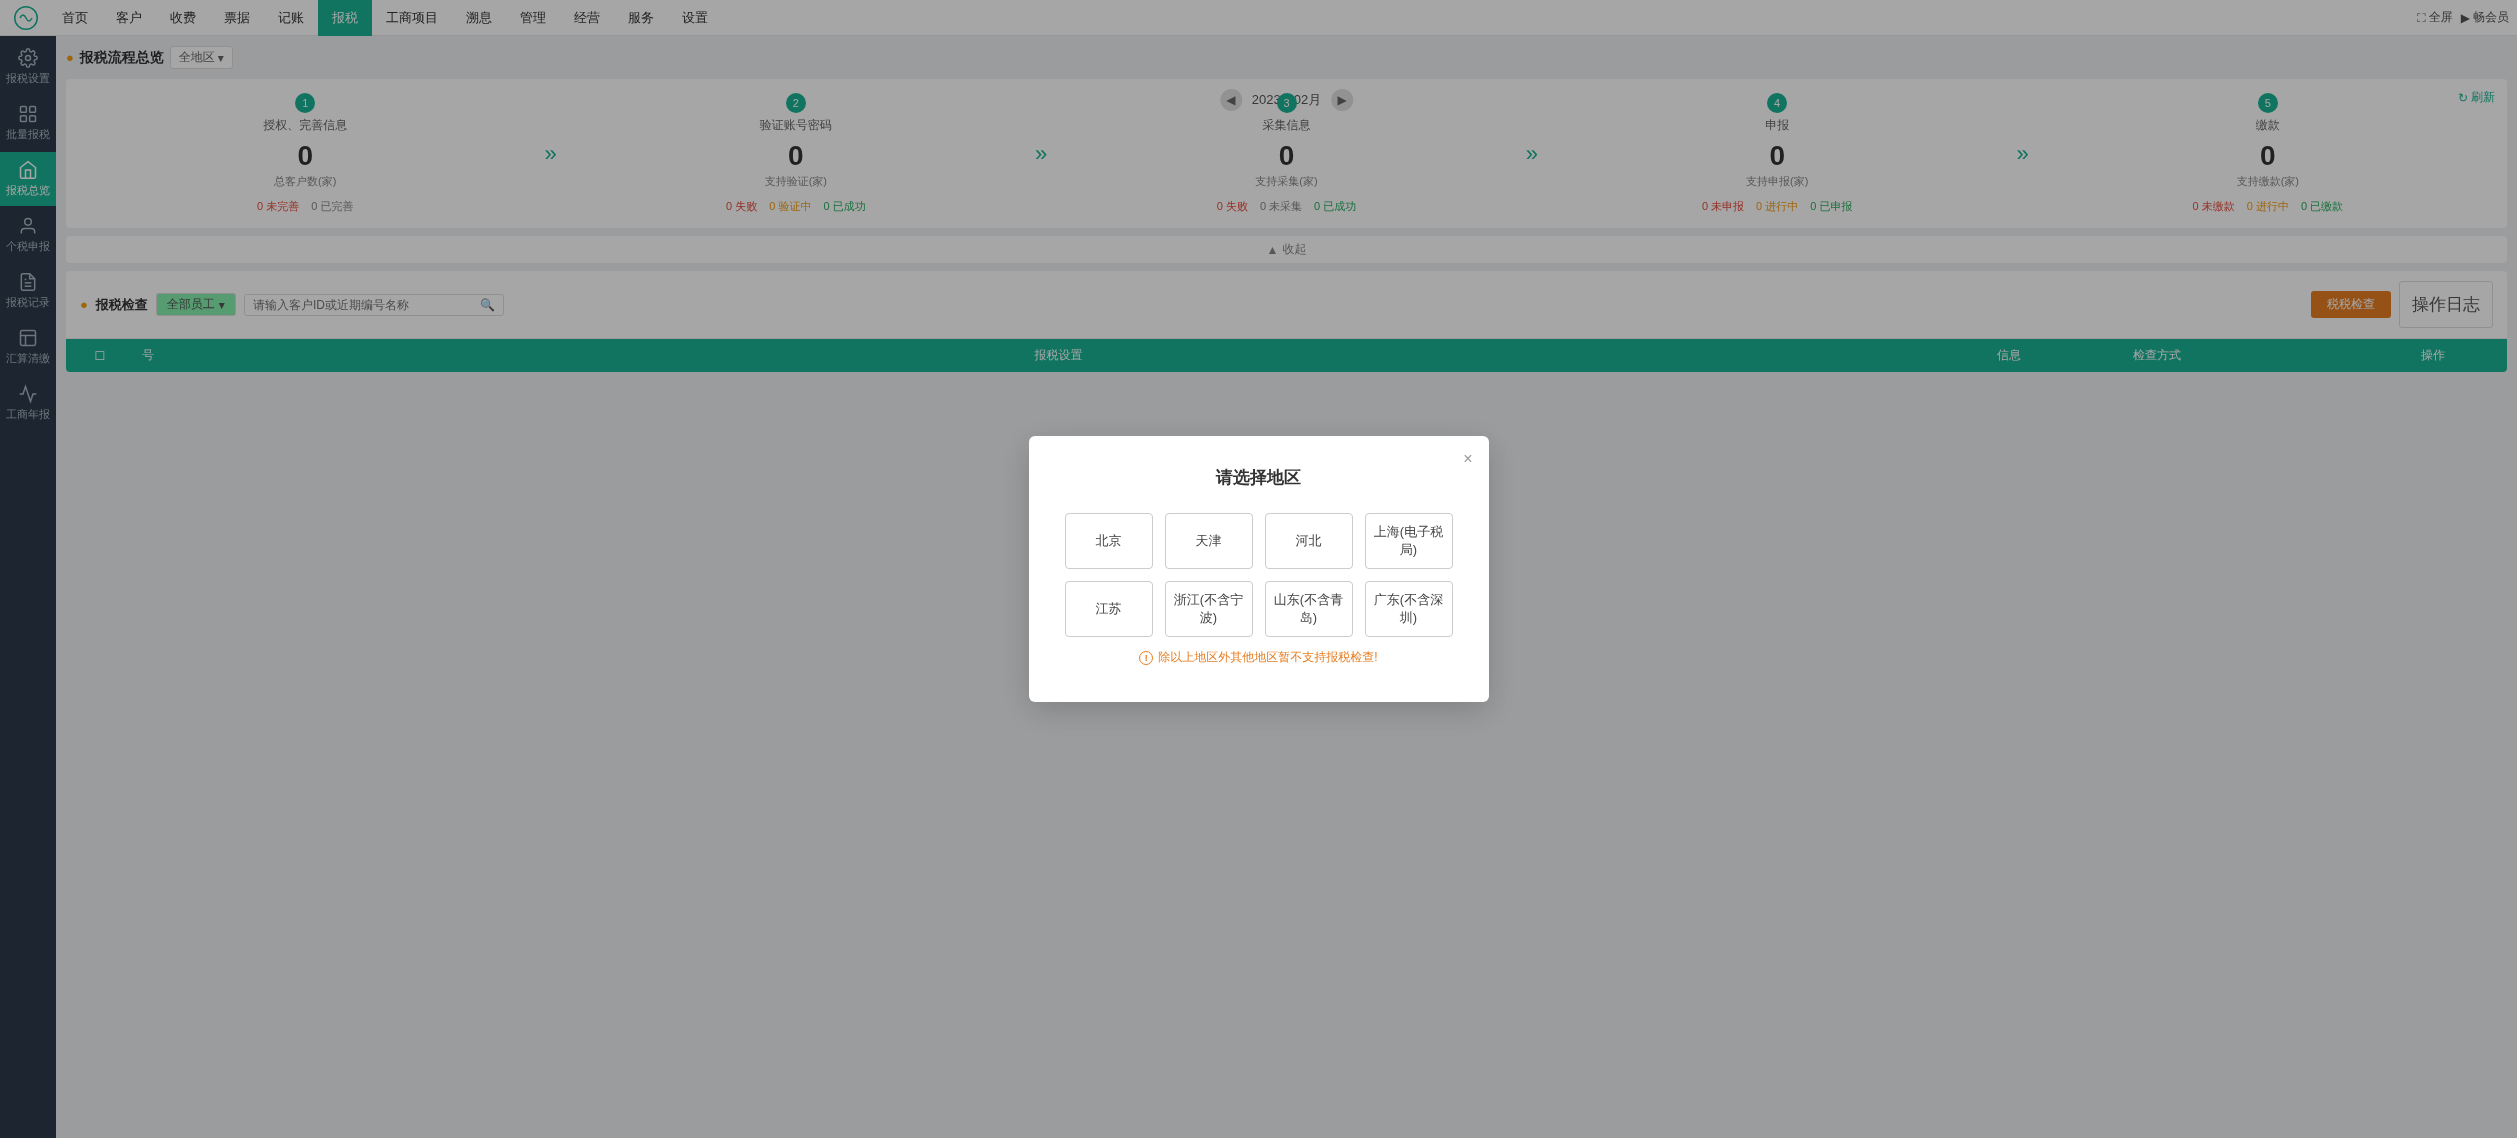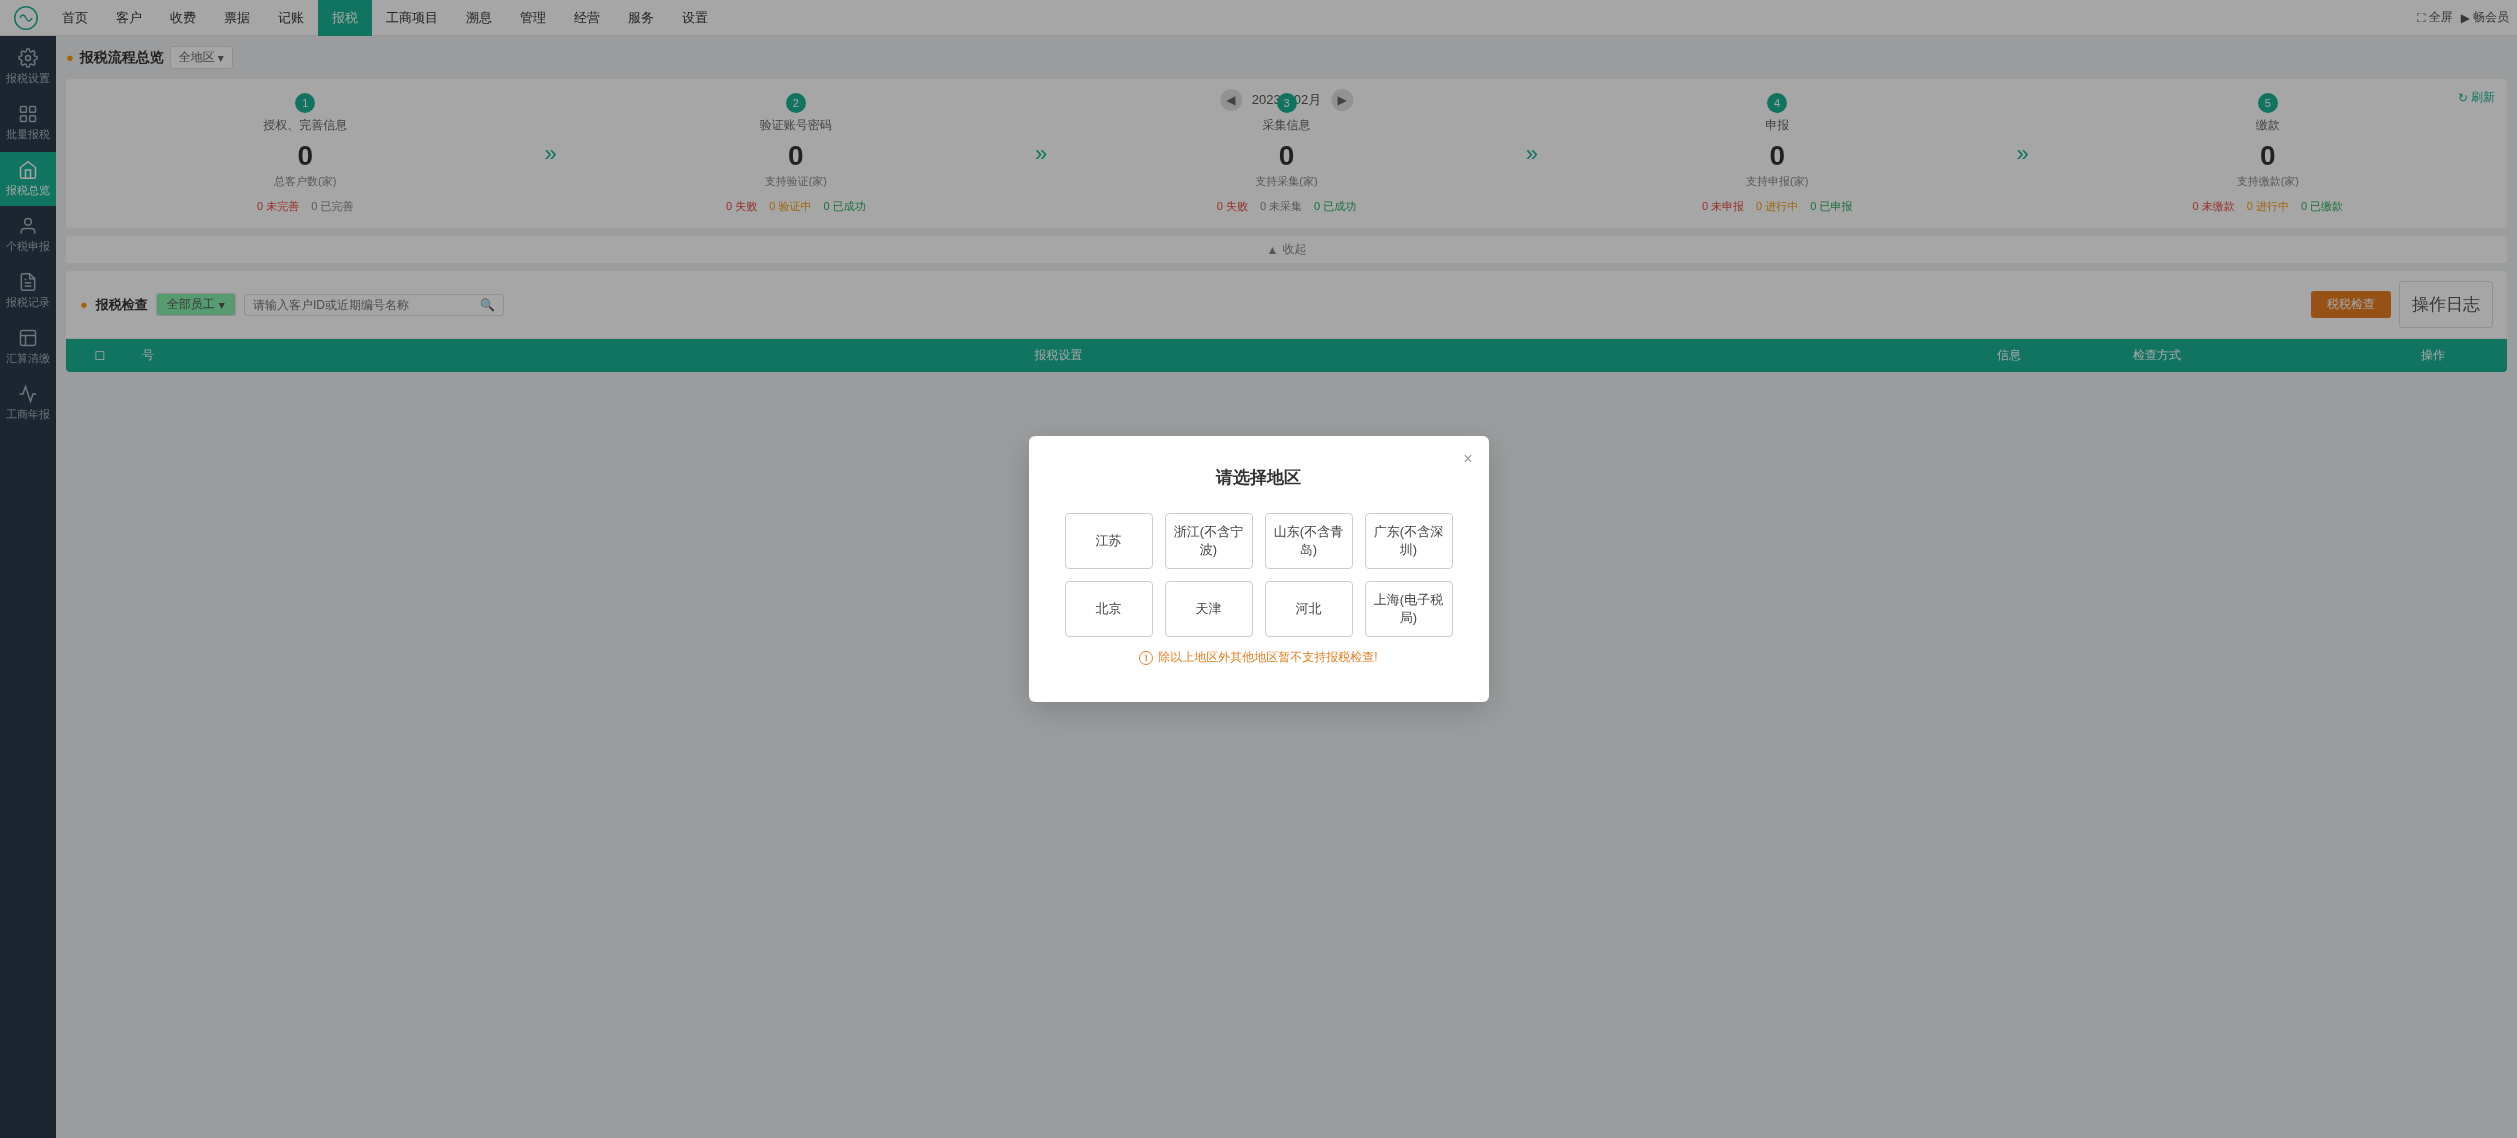--- a/index.html
+++ b/index.html
@@ -620,30 +620,30 @@
     </div>
   </div>
 </div>
 
 <div class="modal-overlay">
   <div class="modal">
     <div class="modal-close">×</div>
     <div class="modal-title">请选择地区</div>
 
     <div class="region-grid">
+      <button class="region-btn">北京</button>
+      <button class="region-btn">天津</button>
+      <button class="region-btn">河北</button>
+      <button class="region-btn">上海(电子税局)</button>
+    </div>
+    <div class="region-grid">
       <button class="region-btn">江苏</button>
       <button class="region-btn">浙江(不含宁波)</button>
       <button class="region-btn">山东(不含青岛)</button>
       <button class="region-btn">广东(不含深圳)</button>
     </div>
-    <div class="region-grid">
-      <button class="region-btn">北京</button>
-      <button class="region-btn">天津</button>
-      <button class="region-btn">河北</button>
-      <button class="region-btn">上海(电子税局)</button>
-    </div>
 
     <div class="modal-warning">
       <span class="warn-icon">!</span>
       <span>除以上地区外其他地区暂不支持报税检查!</span>
     </div>
   </div>
 </div>
 
 </body></html>

